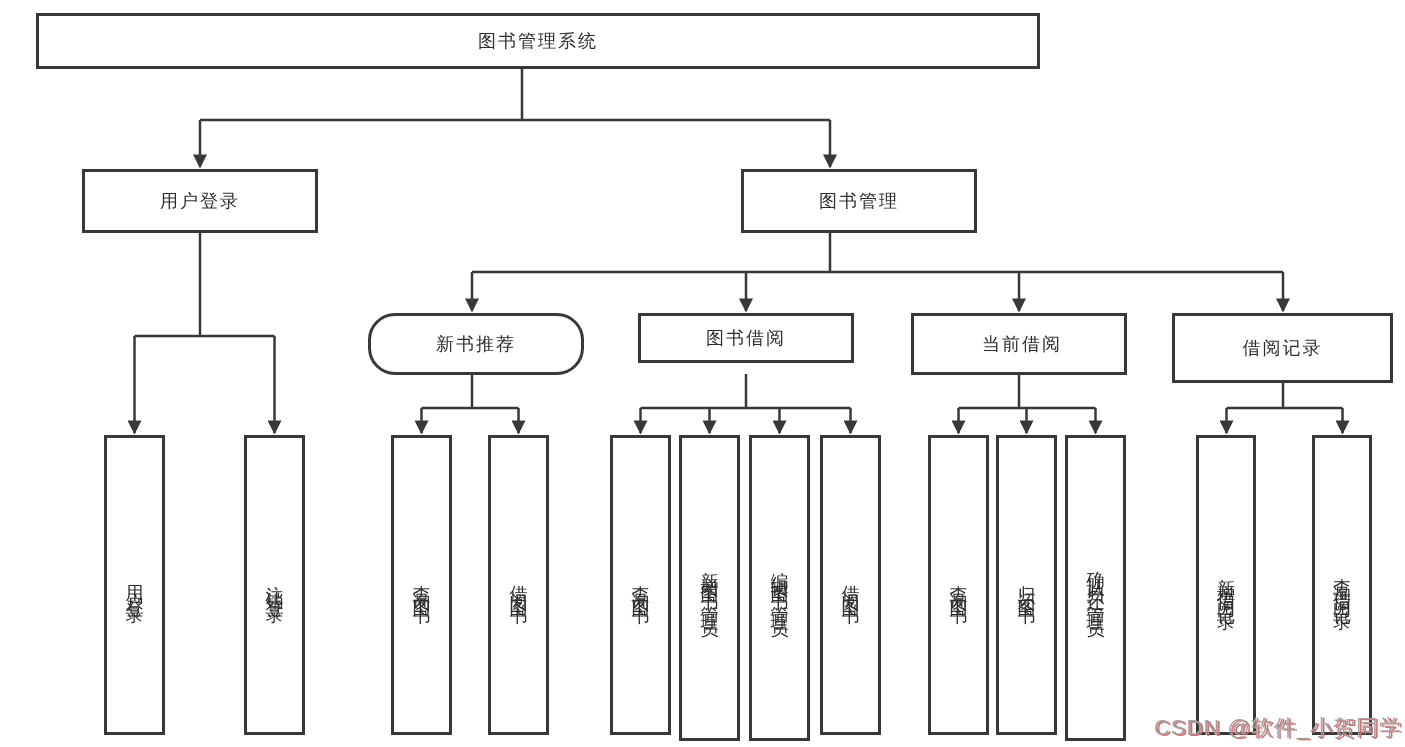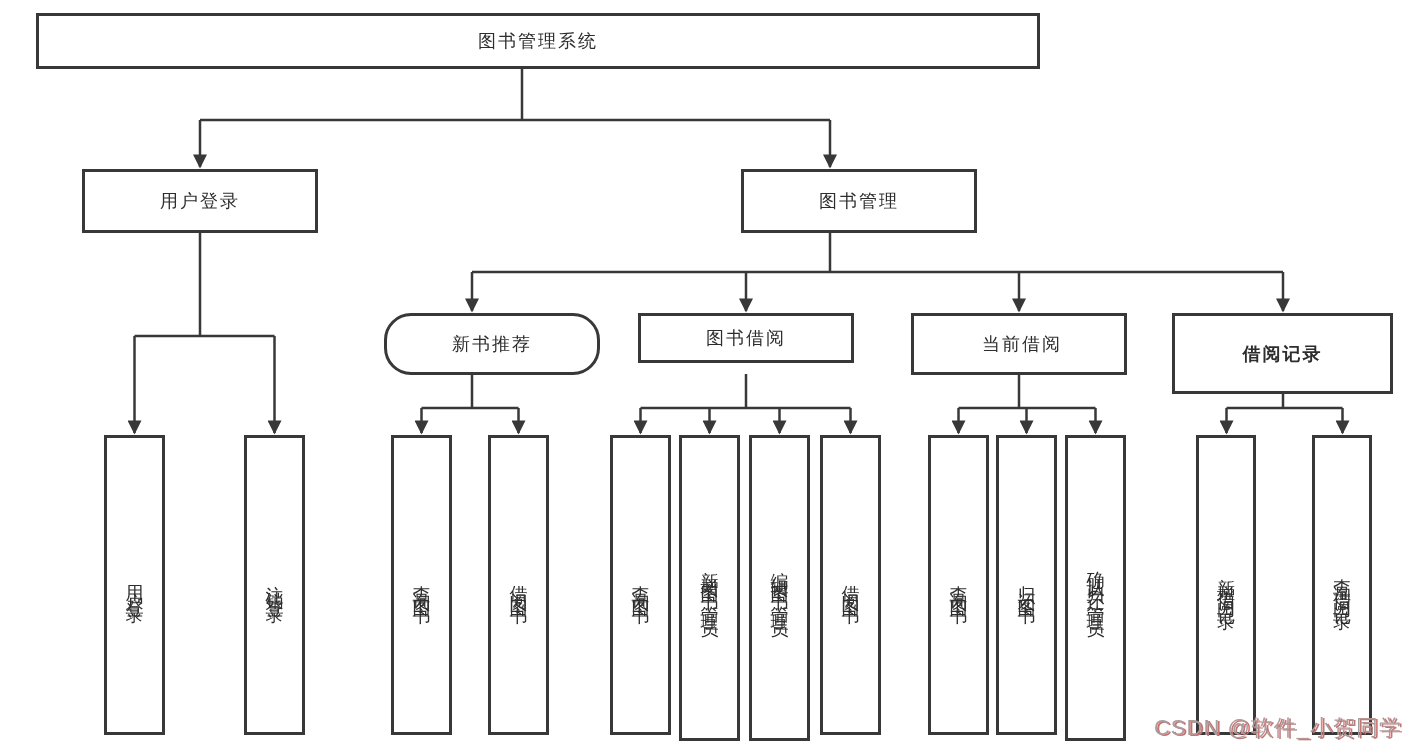--- a/index.html
+++ b/index.html
@@ -82,30 +82,30 @@
     <span>图书管理系统</span>
   </div>
 
   <div class="node h" style="left:82px;top:169px;width:236px;height:64px;">
     <span>用户登录</span>
   </div>
   <div class="node h" style="left:741px;top:169px;width:236px;height:64px;">
     <span>图书管理</span>
   </div>
 
-  <div class="node h" style="left:384px;top:313px;width:216px;height:62px;border-radius:27px;">
+  <div class="node h" style="left:368px;top:313px;width:216px;height:62px;border-radius:27px;">
     <span>新书推荐</span>
   </div>
   <div class="node h" style="left:638px;top:313px;width:216px;height:50px;">
     <span>图书借阅</span>
   </div>
   <div class="node h" style="left:911px;top:313px;width:216px;height:62px;padding-left:6px;">
     <span>当前借阅</span>
   </div>
-  <div class="node h" style="left:1172px;top:313px;width:221px;height:81px;font-weight:bold;">
+  <div class="node h" style="left:1172px;top:313px;width:221px;height:70px;">
     <span>借阅记录</span>
   </div>
 
   <div class="node v" style="left:104px;top:435px;width:61px;height:300px;">
     <span>用户登录</span>
   </div>
   <div class="node v" style="left:244px;top:435px;width:61px;height:300px;">
     <span>注销登录</span>
   </div>
 

